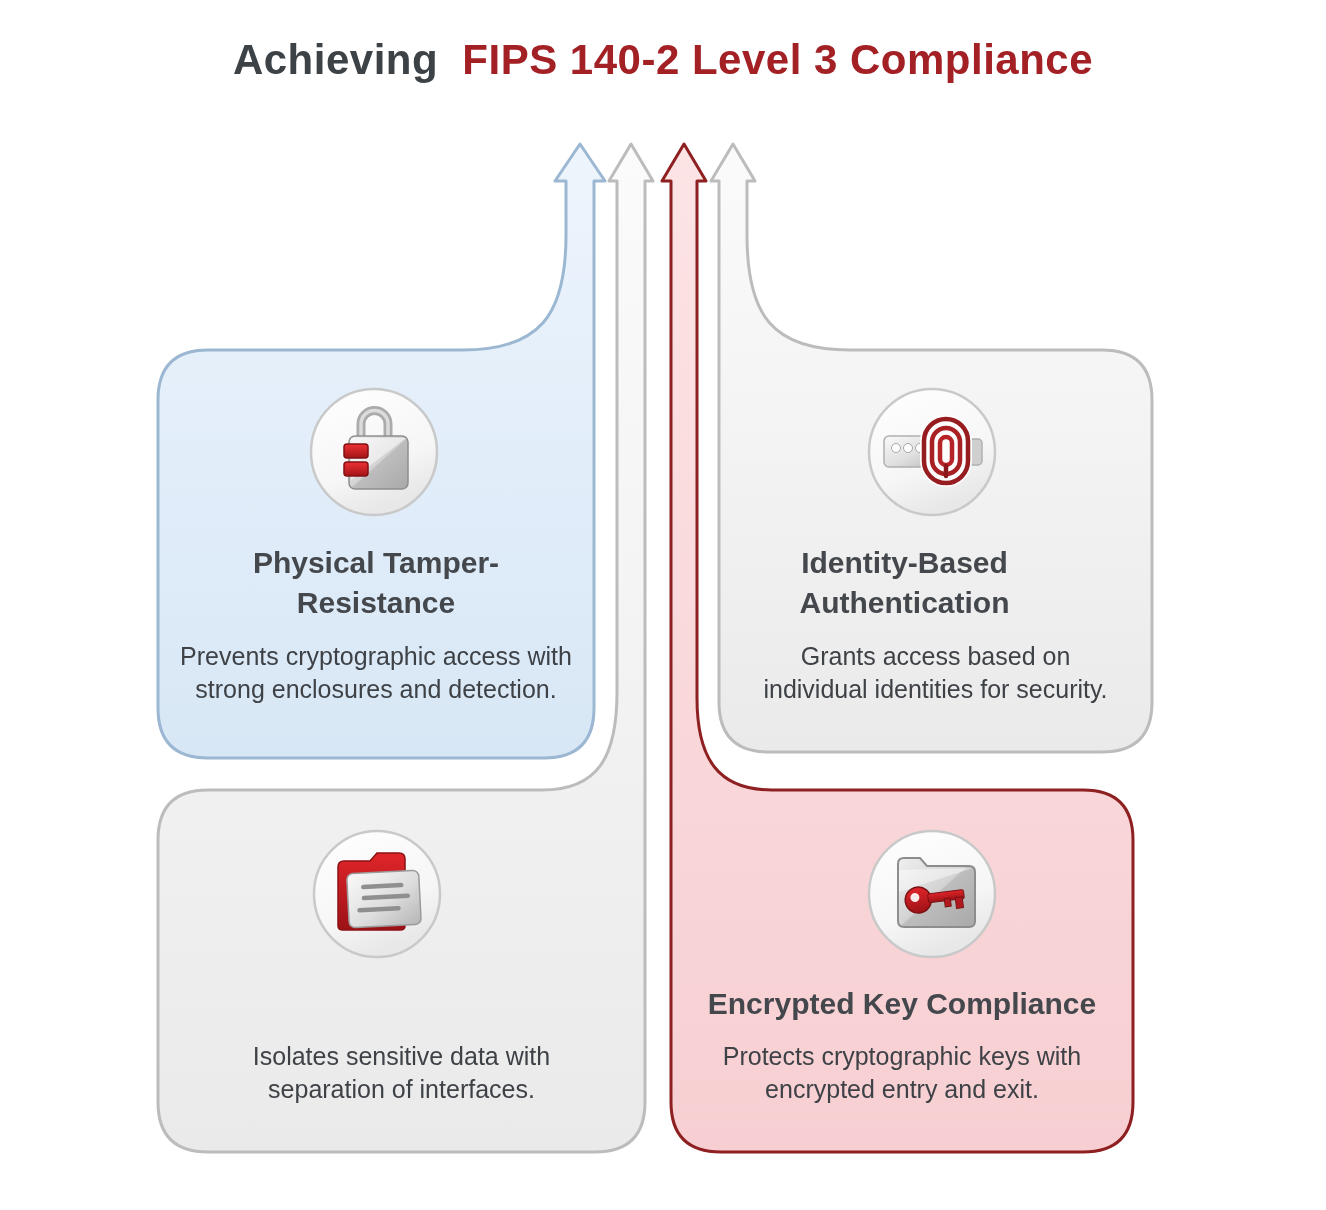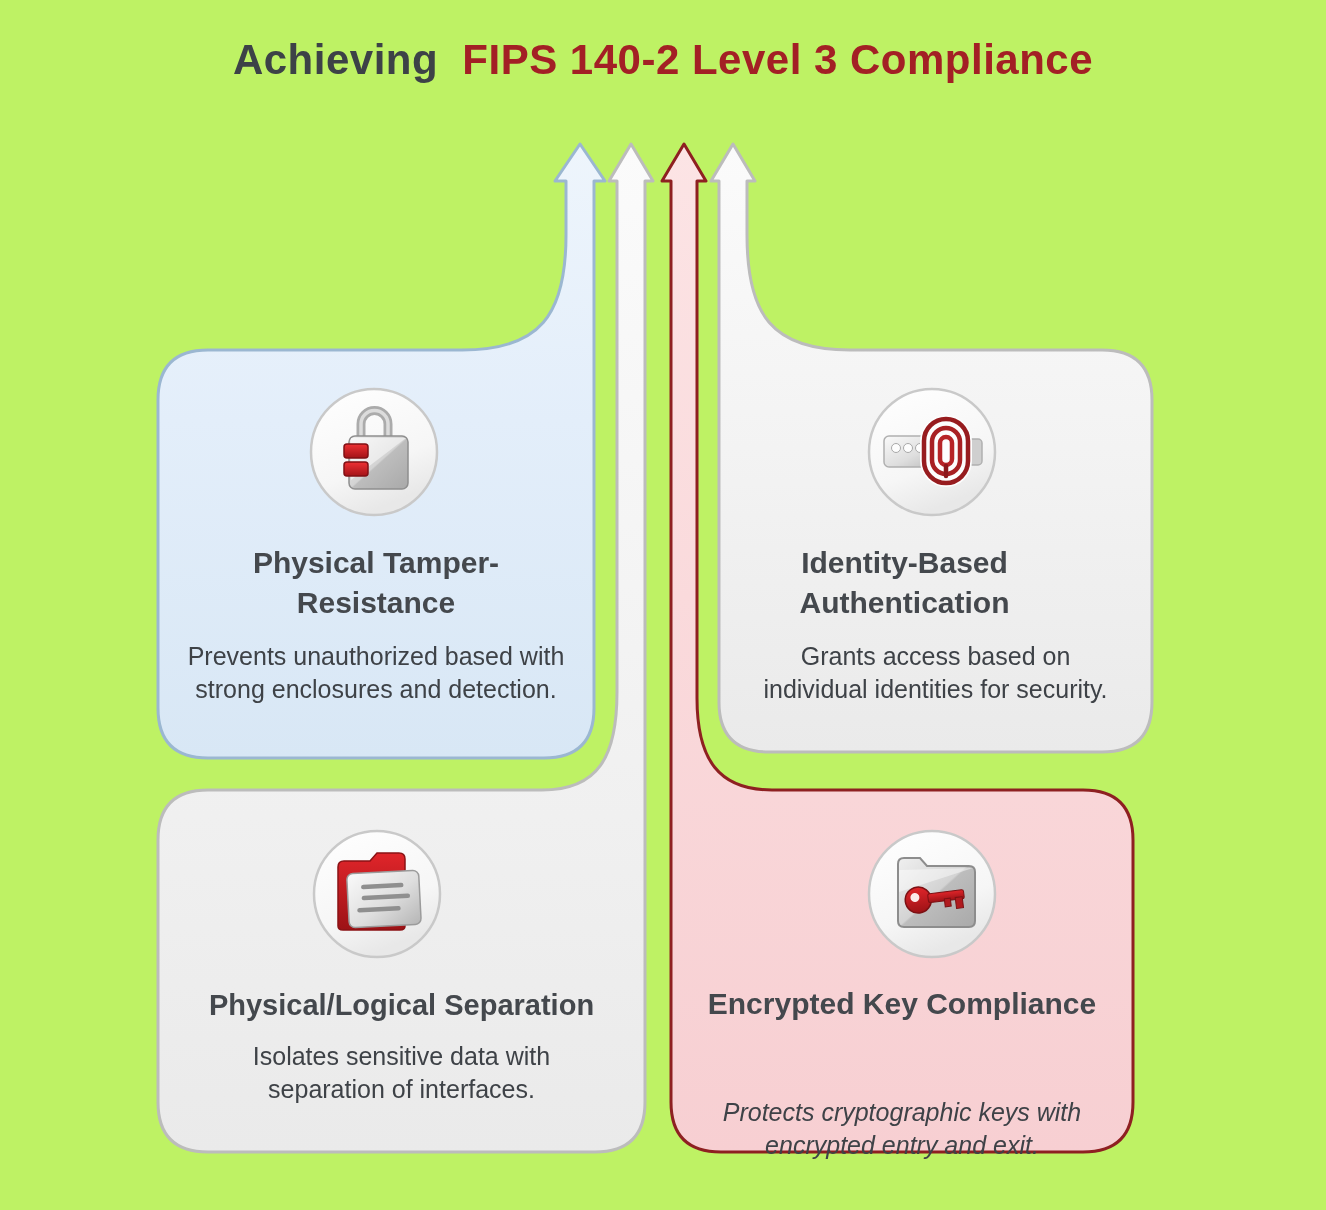--- a/index.html
+++ b/index.html
@@ -1,17 +1,17 @@
 <!DOCTYPE html>
 <html><head>
 <meta charset="utf-8">
 <style>
   html,body{margin:0;padding:0;background:#000;}
   .stage{
-    position:relative;width:1326px;height:1210px;background:#bef264;
+    position:relative;width:1326px;height:1210px;background:#ffffff;
     font-family:"Liberation Sans", sans-serif;overflow:hidden;
   }
   svg.diagram{position:absolute;left:0;top:0;}
   .main-title{
     position:absolute;left:0;top:36px;width:1326px;text-align:center;
     font-size:42px;font-weight:bold;letter-spacing:0.5px;white-space:nowrap;
   }
   .main-title .t-dark{color:#3d4247;}
   .main-title .t-red{color:#a32025;margin-left:12px;}
   .card-title{
@@ -22,21 +22,21 @@
     position:absolute;text-align:center;color:#3e4247;
     font-size:25px;line-height:33px;
   }
   .ct1{left:158px;top:543px;width:436px;}
   .cd1{left:163px;top:640px;width:426px;}
   .ct2{left:719px;top:543px;width:371px;}
   .cd2{left:724px;top:640px;width:423px;}
   .ct3{left:158px;top:985px;width:487px;font-size:29px;}
   .cd3{left:163px;top:1040px;width:477px;}
   .ct4{left:671px;top:984px;width:462px;}
-  .cd4{left:676px;top:1096px;width:452px;font-style:italic;}
+  .cd4{left:676px;top:1040px;width:452px;}
 </style>
 </head>
 <body>
 
 <div class="stage">
 
   <svg class="diagram" width="1326" height="1210" viewBox="0 0 1326 1210">
     <defs>
       <linearGradient id="gradBlue" x1="0" y1="0" x2="0" y2="1">
         <stop offset="0" stop-color="#eef5fc"></stop>
@@ -150,36 +150,33 @@
   <div class="main-title">
     <span class="t-dark">Achieving</span>
     <span class="t-red">FIPS 140-2 Level 3 Compliance</span>
   </div>
 
   <div class="card-title ct1">
     <div>Physical Tamper-</div>
     <div>Resistance</div>
   </div>
   <div class="card-desc cd1">
-    <div>Prevents unauthorized based with</div>
+    <div>Prevents cryptographic access with</div>
     <div>strong enclosures and detection.</div>
   </div>
 
   <div class="card-title ct2">
     <div>Identity-Based</div>
     <div>Authentication</div>
   </div>
   <div class="card-desc cd2">
     <div>Grants access based on</div>
     <div>individual identities for security.</div>
   </div>
 
-  <div class="card-title ct3">
-    <div>Physical/Logical Separation</div>
-  </div>
   <div class="card-desc cd3">
     <div>Isolates sensitive data with</div>
     <div>separation of interfaces.</div>
   </div>
 
   <div class="card-title ct4">
     <div>Encrypted Key Compliance</div>
   </div>
   <div class="card-desc cd4">
     <div>Protects cryptographic keys with</div>

